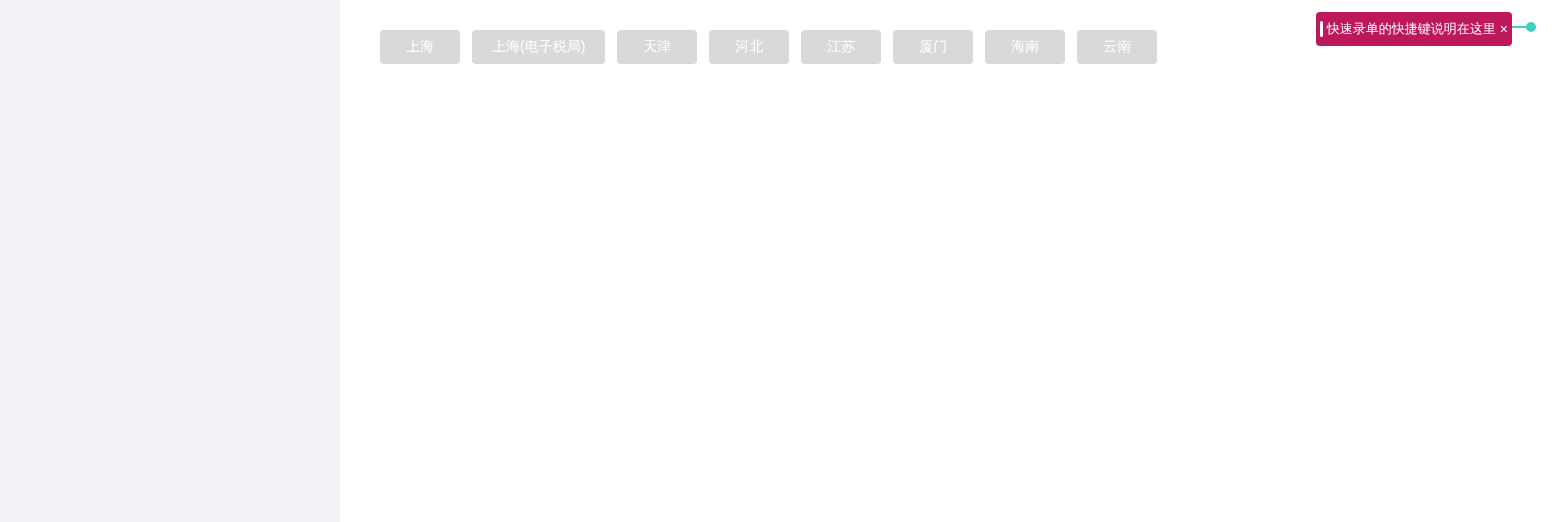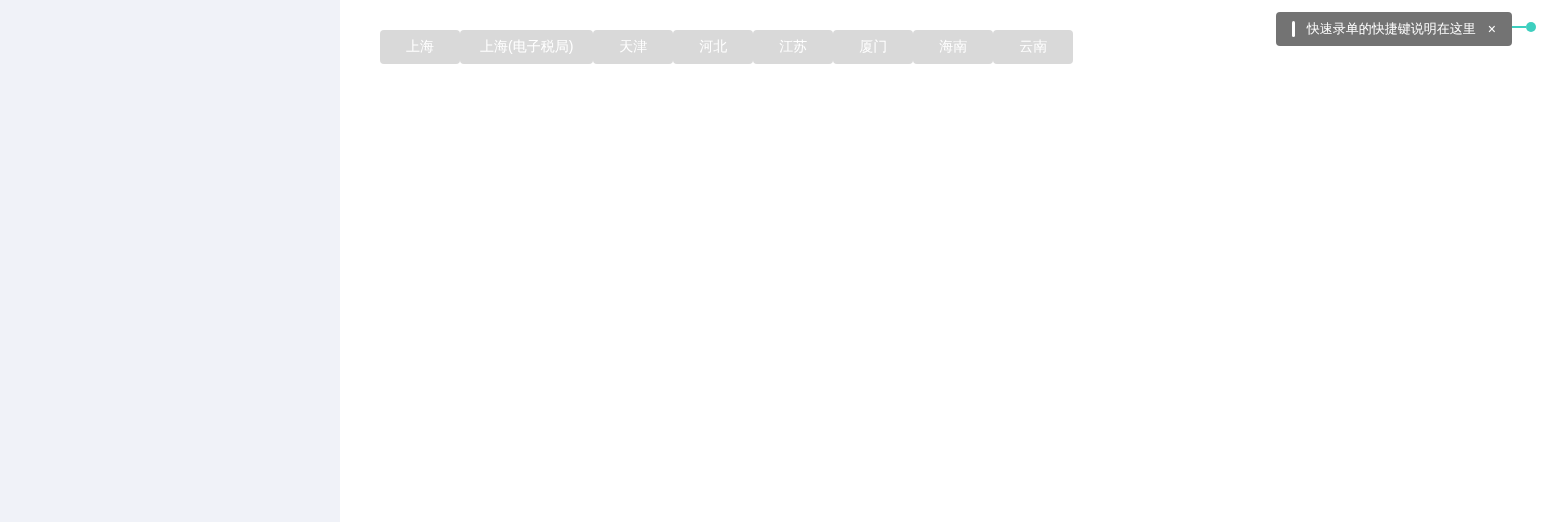--- a/index.html
+++ b/index.html
@@ -39,47 +39,47 @@
     .page-title {
       font-size: 16px;
       color: #333;
       font-weight: normal;
       margin-bottom: 28px;
     }
 
     .region-buttons {
       display: flex;
       flex-wrap: wrap;
+      gap: 12px;
     }
 
     .region-btn {
       background: #d9d9d9;
       border: none;
       border-radius: 4px;
       color: #fff;
       font-size: 14px;
       padding: 8px 20px;
       cursor: pointer;
       min-width: 80px;
       text-align: center;
       font-family: 'Microsoft YaHei', 'PingFang SC', sans-serif;
     }
 
     .tooltip-banner {
       position: absolute;
       top: 12px;
       right: 50px;
-      background: #737373;
+      background: #be185d;
       color: #fff;
       font-size: 13px;
-      padding: 8px 16px;
+      padding: 8px 4px;
       border-radius: 4px;
       display: flex;
       align-items: center;
-      gap: 8px;
       white-space: nowrap;
     }
 
     .tooltip-banner::before {
       content: '';
       display: inline-block;
       width: 3px;
       height: 16px;
       background: #fff;
       border-radius: 2px;

